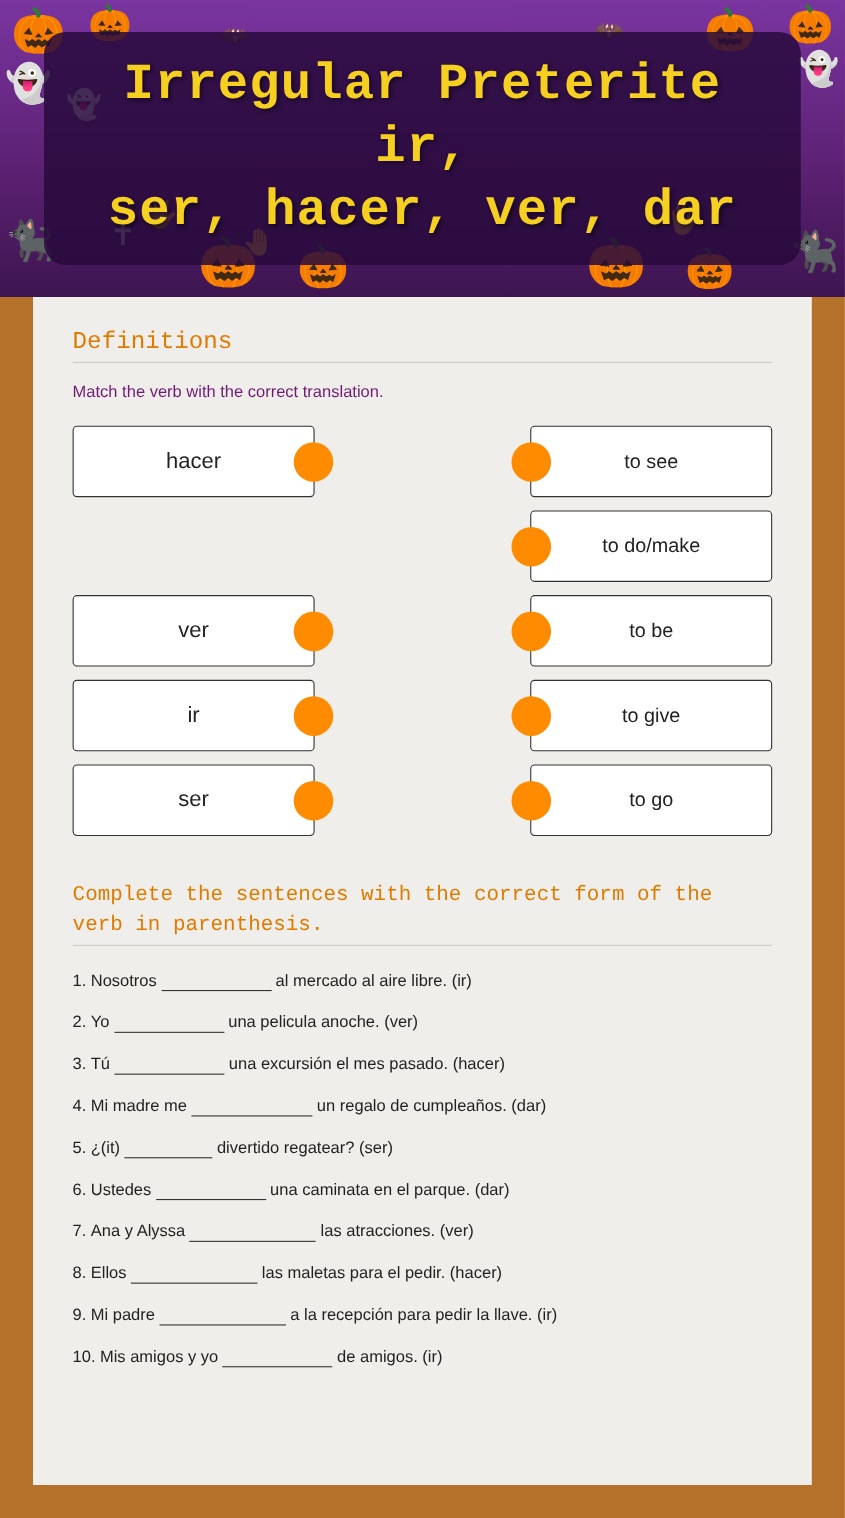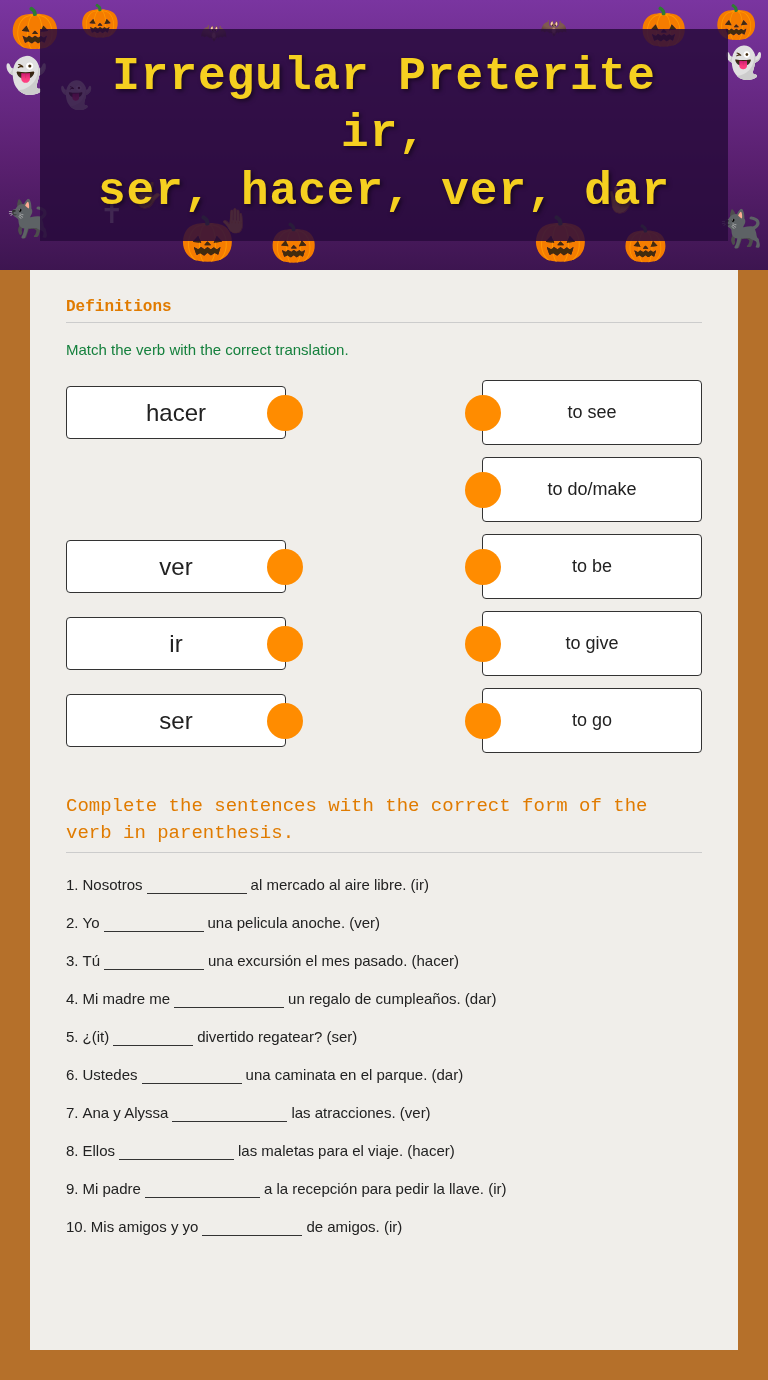--- a/index.html
+++ b/index.html
@@ -35,21 +35,21 @@
     .halloween-deco {
       position: absolute;
       inset: 0;
       pointer-events: none;
     }
 
     .title-box {
       position: relative;
       z-index: 10;
       background: rgba(40, 10, 60, 0.85);
-      border-radius: 0;
+      border-radius: 20px;
       padding: 20px 40px;
       text-align: center;
       margin: 0 40px;
     }
 
     .title-text {
       font-family: 'Courier New', Courier, monospace;
       font-size: 46px;
       color: #f5d020;
       line-height: 1.25;
@@ -63,34 +63,34 @@
       background: #f0eeea;
       margin: 0 30px;
       padding: 28px 36px 40px 36px;
       min-height: 1080px;
       position: relative;
     }
 
     .section-title {
       font-family: 'Courier New', Courier, monospace;
       color: #e07b00;
-      font-size: 16px;
-      font-weight: bold;
+      font-size: 22px;
+      font-weight: normal;
       margin-bottom: 6px;
     }
 
     .section-divider {
       border: none;
       border-top: 1.5px solid #ccc;
       margin-bottom: 18px;
     }
 
     .instructions {
       font-size: 15px;
-      color: #15803d;
+      color: #701a75;
       margin-bottom: 22px;
     }
 
     
     .matching-grid {
       display: flex;
       flex-direction: column;
       gap: 12px;
       margin-bottom: 40px;
     }
@@ -99,25 +99,25 @@
       display: flex;
       align-items: center;
       justify-content: space-between;
       gap: 10px;
     }
 
     .match-word-box {
       border: 1.5px solid #333;
       background: #fff;
       width: 220px;
-      height: 53px;
+      height: 65px;
       display: flex;
       align-items: center;
       justify-content: center;
-      font-size: 24px;
+      font-size: 20px;
       color: #222;
       position: relative;
       border-radius: 4px;
     }
 
     .match-translation-box {
       border: 1.5px solid #333;
       background: #fff;
       width: 220px;
       height: 65px;
@@ -360,21 +360,21 @@
         <span>7.</span>
         <span>Ana y Alyssa</span>
         <input type="text" class="sentence-blank sentence-blank-wide" style="border-top: none; border-right: none; border-left: none; border-image: initial; border-bottom: 1.5px solid rgb(51, 51, 51); background: transparent; outline: none; width: 115px; font-size: 15px;">
         <span>las atracciones. (ver)</span>
       </li>
 
       <li class="sentence-item">
         <span>8.</span>
         <span>Ellos</span>
         <input type="text" class="sentence-blank sentence-blank-wide" style="border-top: none; border-right: none; border-left: none; border-image: initial; border-bottom: 1.5px solid rgb(51, 51, 51); background: transparent; outline: none; width: 115px; font-size: 15px;">
-        <span>las maletas para el viaje. (hacer)</span>
+        <span>las maletas para el pedir. (hacer)</span>
       </li>
 
       <li class="sentence-item">
         <span>9.</span>
         <span>Mi padre</span>
         <input type="text" class="sentence-blank sentence-blank-wide" style="border-top: none; border-right: none; border-left: none; border-image: initial; border-bottom: 1.5px solid rgb(51, 51, 51); background: transparent; outline: none; width: 115px; font-size: 15px;">
         <span>a la recepción para pedir la llave. (ir)</span>
       </li>
 
       <li class="sentence-item">

